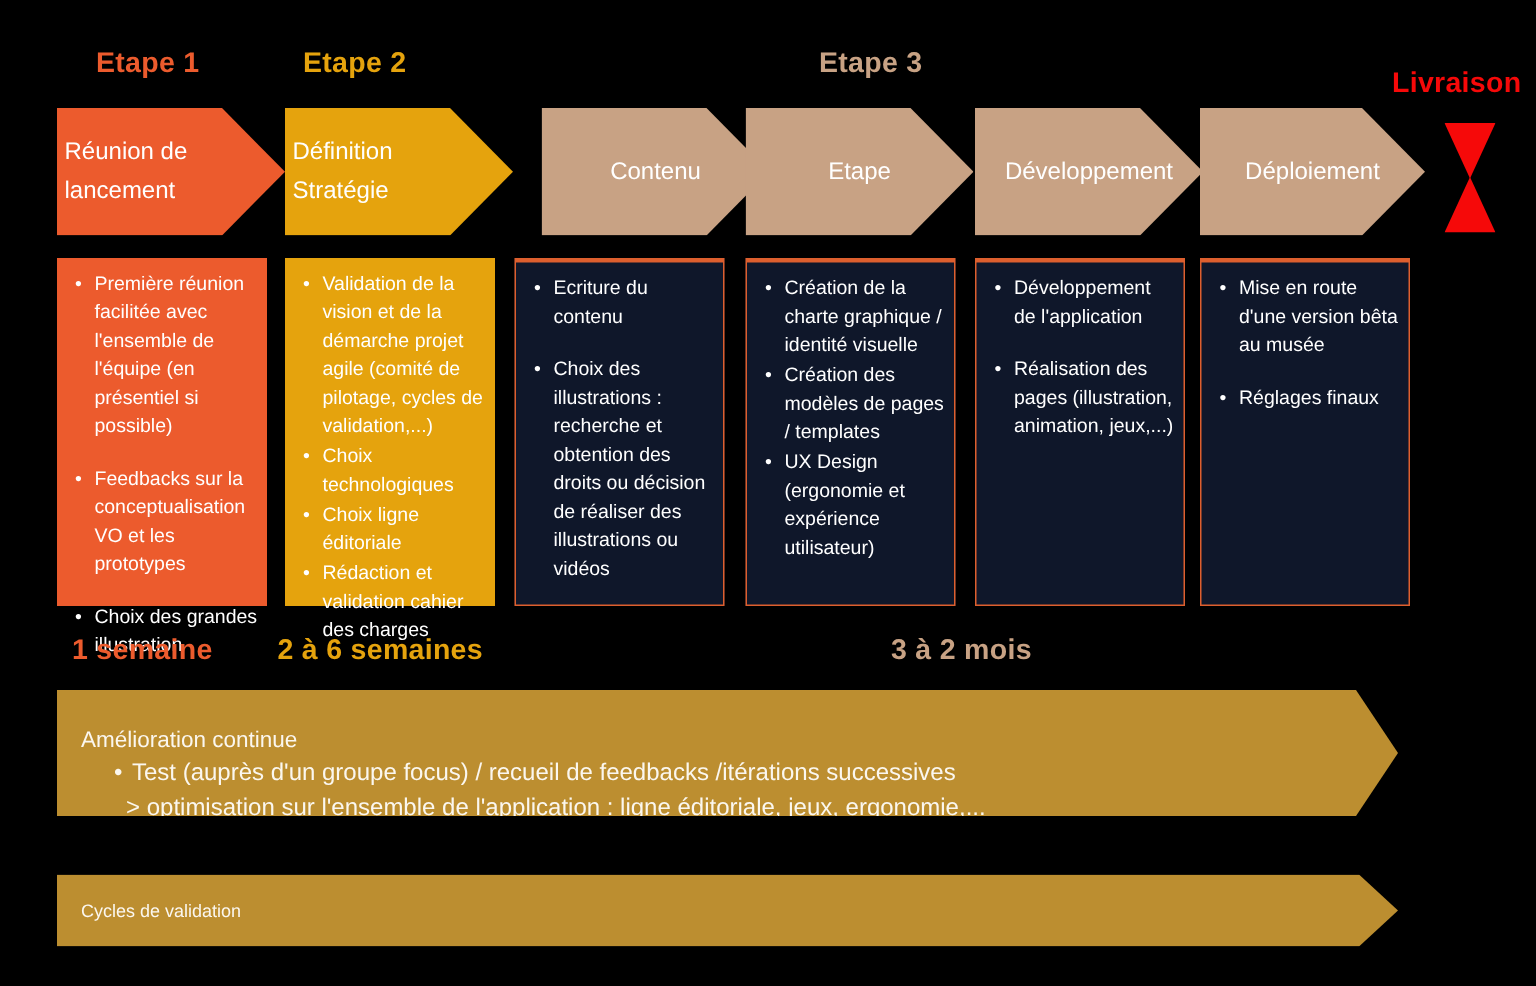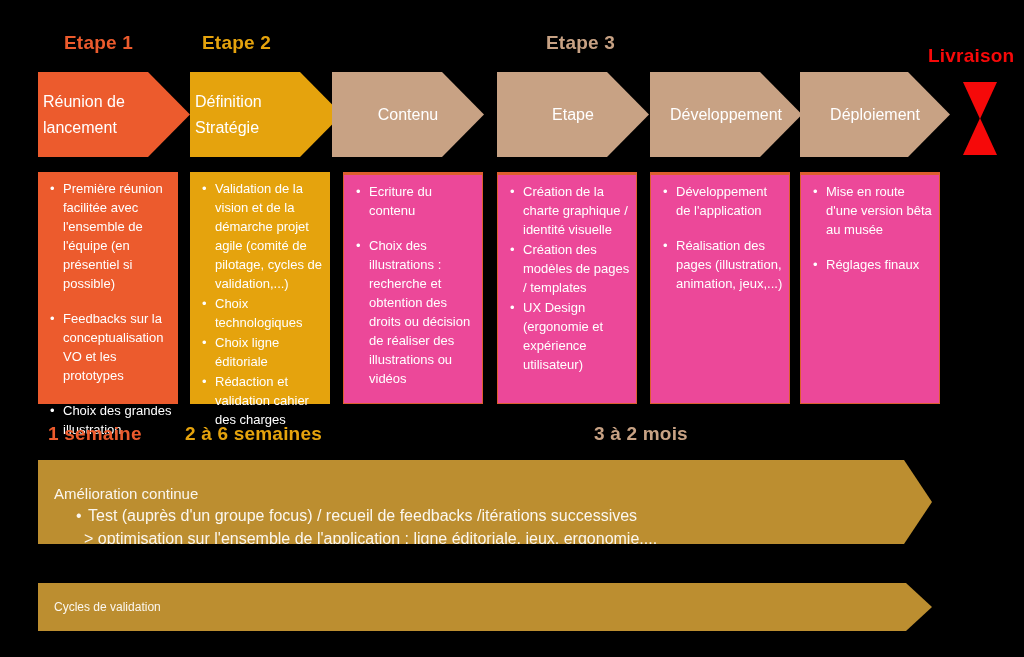--- a/index.html
+++ b/index.html
@@ -24,21 +24,21 @@
   .arrow.align-left .label{padding-left:5px;text-align:left;max-width:100px;}
   .arrow.align-center .label{width:100%;text-align:center;}
 
   
   .hourglass{position:absolute;left:963px;top:82px;width:34px;height:73px;}
 
   
   .phase-box{position:absolute;top:172px;width:140px;height:232px;box-sizing:border-box;color:#fff;}
   .phase-box.orange{background:#EC5B2D;}
   .phase-box.gold{background:#E5A30D;}
-  .phase-box.tan{background:#ec4899;border:1px solid #DD5F2E;border-top-width:3px;}
+  .phase-box.tan{background:#0f172a;border:1px solid #DD5F2E;border-top-width:3px;}
   .phase-box ul{list-style:none;margin:0;padding:7px 5px 0 25px;}
   .phase-box li{position:relative;font-size:13px;line-height:19px;}
   .phase-box li::before{content:"\2022";position:absolute;left:-13px;top:0;font-size:13px;}
   .phase-box.spaced li + li{margin-top:16px;}
   .phase-box.dense li + li{margin-top:1px;}
 
   
   .duration{position:absolute;top:423px;font-size:19px;font-weight:700;letter-spacing:.2px;}
   .duration.orange{color:#EC5B2D;}
   .duration.gold{color:#E5A30D;}
@@ -65,21 +65,21 @@
   <div class="stage-label gold" style="left:202px">Etape 2</div>
   <div class="stage-label tan" style="left:546px">Etape 3</div>
   <div class="stage-label red" style="left:928px;top:45px">Livraison</div>
 
   <div class="arrow orange align-left" style="left:38px">
     <span class="label">Réunion de lancement</span>
   </div>
   <div class="arrow gold align-left" style="left:190px">
     <span class="label">Définition Stratégie</span>
   </div>
-  <div class="arrow tan align-center" style="left:332px">
+  <div class="arrow tan align-center" style="left:361px">
     <span class="label">Contenu</span>
   </div>
   <div class="arrow tan align-center" style="left:497px">
     <span class="label">Etape</span>
   </div>
   <div class="arrow tan align-center" style="left:650px">
     <span class="label">Développement</span>
   </div>
   <div class="arrow tan align-center" style="left:800px;width:150px">
     <span class="label">Déploiement</span>

